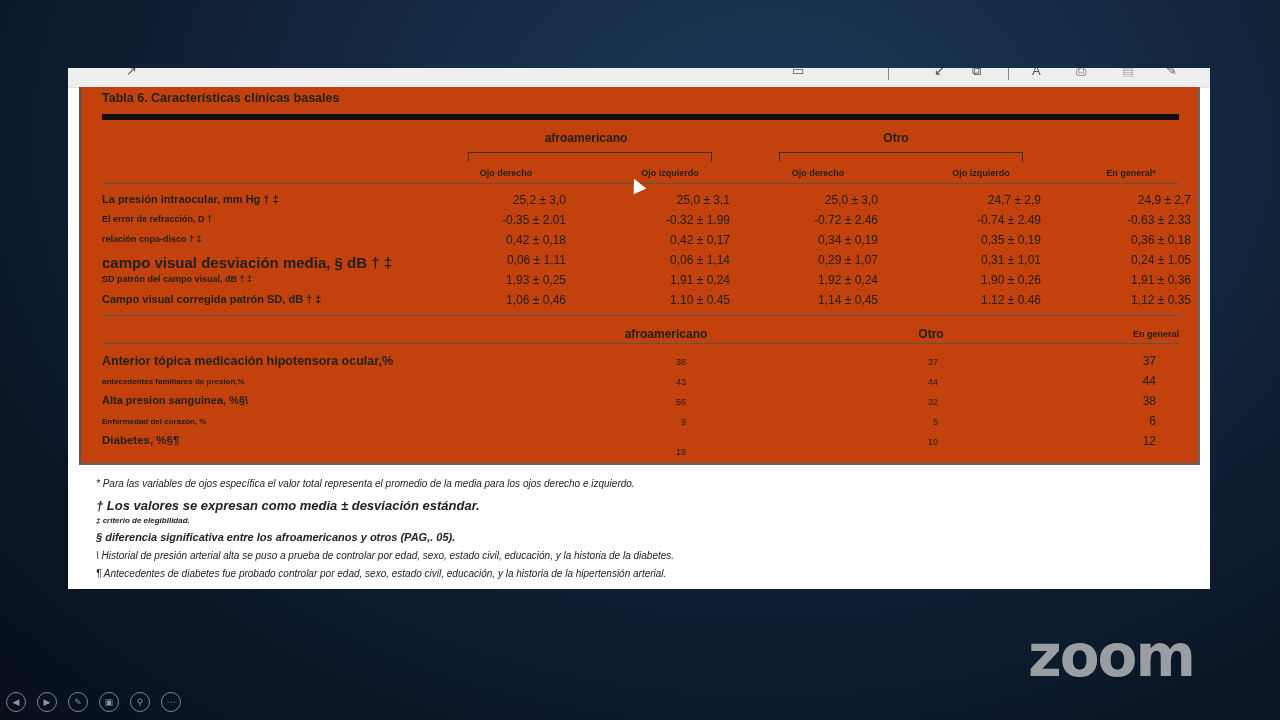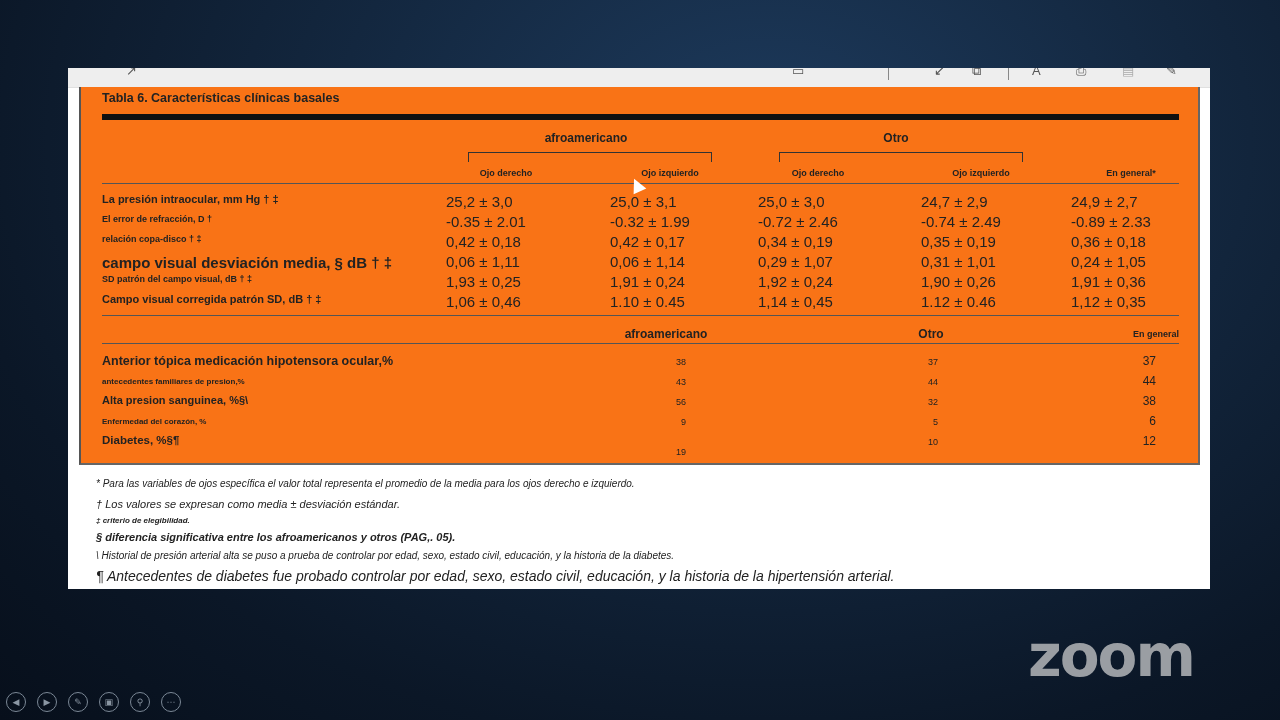--- a/index.html
+++ b/index.html
@@ -3,30 +3,30 @@
 <meta charset="utf-8">
 <style>
   html,body{margin:0;padding:0;}
   body{width:1280px;height:720px;overflow:hidden;position:relative;
     background: radial-gradient(ellipse at 60% 20%, #1d3a5c 0%, #13273f 40%, #0b1727 75%, #070f1b 100%);
     font-family:"Liberation Sans", sans-serif;}
   .slide{position:absolute;left:68px;top:68px;width:1142px;height:521px;background:#fff;overflow:hidden;}
   .toolbar{position:absolute;left:0;top:0;width:100%;height:19px;background:#eeeeee;border-bottom:1px solid #e0e0e0;}
   .tb-icon{position:absolute;top:-4px;font-size:13px;color:#555;line-height:14px;}
   .tb-sep{position:absolute;top:0;width:1px;height:12px;background:#888;}
-  .table-box{position:absolute;left:11px;top:19px;width:1117px;height:376px;background:#f97316;
+  .table-box{position:absolute;left:11px;top:19px;width:1117px;height:376px;background:#c2410c;
     border-left:2px solid #555;border-right:2px solid #666;border-bottom:2px solid #666;}
   .title{position:absolute;left:21px;top:4px;font-size:12.5px;font-weight:bold;color:#222;}
   .thick{position:absolute;left:21px;top:27px;width:1077px;height:6px;background:#111;}
   .grp{position:absolute;font-size:12px;font-weight:bold;color:#222;text-align:center;}
   .bracket{position:absolute;height:9px;border:1px solid #333;border-bottom:none;}
   .subh{position:absolute;font-size:9px;font-weight:bold;color:#222;text-align:center;}
   .hline{position:absolute;left:21px;width:1077px;height:1px;background:#555;}
   .row-label{position:absolute;left:21px;color:#222;white-space:nowrap;font-weight:bold;}
-  .cell{position:absolute;font-size:15px;color:#222;text-align:left;width:120px;}
+  .cell{position:absolute;font-size:12px;color:#222;text-align:right;width:120px;}
   .cell2{position:absolute;font-size:9px;color:#222;text-align:right;}
   .foot{position:absolute;left:28px;font-style:italic;color:#222;white-space:nowrap;}
   .ctrl{position:absolute;top:692px;width:18px;height:18px;border:1.5px solid #7b8896;border-radius:50%;
     color:#8a96a3;font-size:9px;text-align:center;line-height:18px;}
   .zoom-logo{position:absolute;left:1028px;top:622px;font-size:58px;font-weight:bold;color:#9a9ea3;
     letter-spacing:-2px;font-family:"DejaVu Sans", sans-serif;}
   .cursor{position:absolute;left:630px;top:178px;width:0;height:0;border-left:7px solid transparent;
     border-right:7px solid transparent;border-bottom:14px solid #fff;transform:rotate(-25deg);}
 </style>
 </head>
@@ -69,21 +69,21 @@
       <div class="cell" style="left:677px;top:106px">25,0 ± 3,0</div>
       <div class="cell" style="left:840px;top:106px">24,7 ± 2,9</div>
       <div class="cell" style="left:990px;top:106px">24,9 ± 2,7</div>
     </div>
     <div>
       <div class="row-label" style="top:127px;font-size:9px">El error de refracción, D †</div>
       <div class="cell" style="left:365px;top:126px">-0.35 ± 2.01</div>
       <div class="cell" style="left:529px;top:126px">-0.32 ± 1.99</div>
       <div class="cell" style="left:677px;top:126px">-0.72 ± 2.46</div>
       <div class="cell" style="left:840px;top:126px">-0.74 ± 2.49</div>
-      <div class="cell" style="left:990px;top:126px">-0.89 ± 2.33</div>
+      <div class="cell" style="left:990px;top:126px">-0.63 ± 2.33</div>
     </div>
     <div>
       <div class="row-label" style="top:147px;font-size:9px">relación copa-disco † ‡</div>
       <div class="cell" style="left:365px;top:146px">0,42 ± 0,18</div>
       <div class="cell" style="left:529px;top:146px">0,42 ± 0,17</div>
       <div class="cell" style="left:677px;top:146px">0,34 ± 0,19</div>
       <div class="cell" style="left:840px;top:146px">0,35 ± 0,19</div>
       <div class="cell" style="left:990px;top:146px">0,36 ± 0,18</div>
     </div>
     <div>
@@ -144,25 +144,25 @@
     <div>
       <div class="row-label" style="top:347px;font-size:11.5px">Diabetes, %§¶</div>
       <div class="cell2" style="left:560px;top:360px;width:45px">19</div>
       <div class="cell2" style="left:812px;top:350px;width:45px">10</div>
       <div class="cell2" style="left:1030px;top:347px;width:45px;font-size:12px">12</div>
     </div>
   </div>
 
   <div>
     <div class="foot" style="top:410px;font-size:10px">* Para las variables de ojos específica el valor total representa el promedio de la media para los ojos derecho e izquierdo.</div>
-    <div class="foot" style="top:430px;font-size:11px;font-weight:normal">† Los valores se expresan como media ± desviación estándar.</div>
+    <div class="foot" style="top:430px;font-size:13px;font-weight:bold">† Los valores se expresan como media ± desviación estándar.</div>
     <div class="foot" style="top:448px;font-size:8px;font-weight:bold">‡ criterio de elegibilidad.</div>
     <div class="foot" style="top:463px;font-size:11px;font-weight:bold">§ diferencia significativa entre los afroamericanos y otros (PAG,. 05).</div>
     <div class="foot" style="top:482px;font-size:10px">\ Historial de presión arterial alta se puso a prueba de controlar por edad, sexo, estado civil, educación, y la historia de la diabetes.</div>
-    <div class="foot" style="top:500px;font-size:14px">¶ Antecedentes de diabetes fue probado controlar por edad, sexo, estado civil, educación, y la historia de la hipertensión arterial.</div>
+    <div class="foot" style="top:500px;font-size:10px">¶ Antecedentes de diabetes fue probado controlar por edad, sexo, estado civil, educación, y la historia de la hipertensión arterial.</div>
   </div>
 </div>
 
 <div class="cursor"></div>
 
 <div>
   <div class="ctrl" style="left:6px">◀</div>
   <div class="ctrl" style="left:37px">▶</div>
   <div class="ctrl" style="left:68px">✎</div>
   <div class="ctrl" style="left:99px">▣</div>

